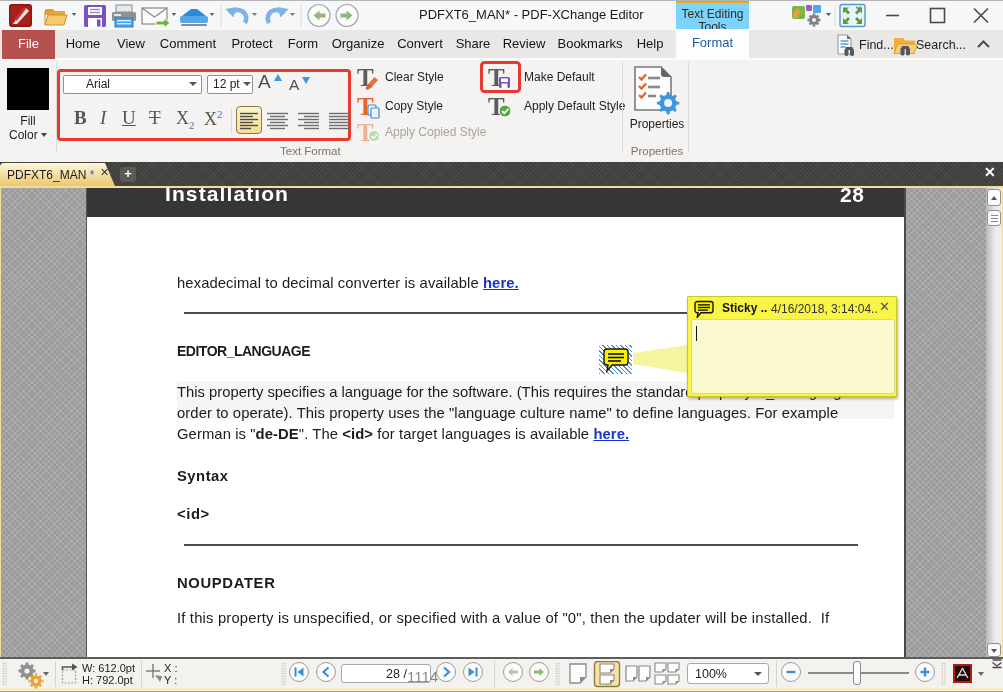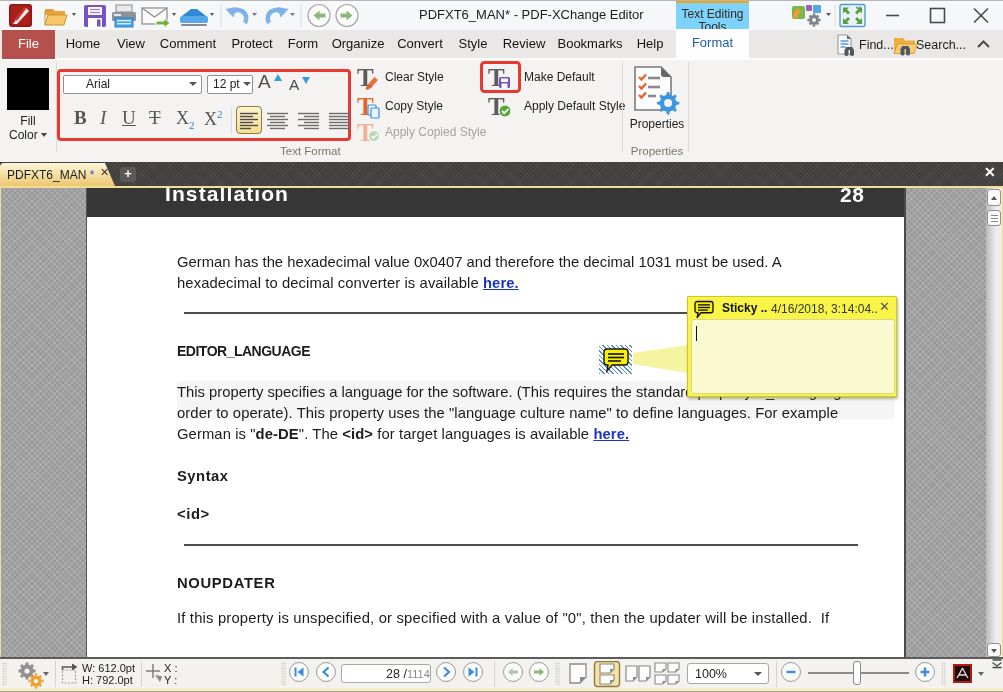--- a/index.html
+++ b/index.html
@@ -163,21 +163,21 @@
 <div id="menubar" class="abs"></div>
 <div id="whitestrip" class="abs"></div>
 <div id="filetab" class="abs">File</div>
 <div class="mtab" style="left:62px;width:42px;">Home</div>
 <div class="mtab" style="left:112px;width:38px;">View</div>
 <div class="mtab" style="left:156px;width:64px;">Comment</div>
 <div class="mtab" style="left:226px;width:52px;">Protect</div>
 <div class="mtab" style="left:284px;width:38px;">Form</div>
 <div class="mtab" style="left:328px;width:60px;">Organize</div>
 <div class="mtab" style="left:394px;width:52px;">Convert</div>
-<div class="mtab" style="left:452px;width:42px;">Style</div>
+<div class="mtab" style="left:452px;width:42px;">Share</div>
 <div class="mtab" style="left:500px;width:48px;">Review</div>
 <div class="mtab" style="left:554px;width:72px;">Bookmarks</div>
 <div class="mtab" style="left:632px;width:36px;">Help</div>
 <div class="mtab" id="formattab" style="left:676px;top:29px;width:73px;height:29px;">Format</div>
 <div id="findsearch" class="abs" style="left:830px;top:30px;width:173px;height:28px;">
  <svg width="173" height="28">
 
   <path d="M8 5 h9 l4 4 v15 h-13 z" fill="#fbfbfb" stroke="#999" stroke-width="1.1"></path>
   <path d="M17 5 l4 4 h-4 z" fill="#667078"></path>
   <g stroke="#4d94d8" stroke-width="1.4">
@@ -343,21 +343,20 @@
 </div>
 <div id="goldline" class="abs"></div>
 
 <div id="docarea" class="abs">
   <div id="page">
     <div id="pghead">
       <div style="position:absolute;left:78px;top:-6px;font-size:21px;font-weight:bold;letter-spacing:1.1px;">Installation</div>
       <div style="position:absolute;left:753px;top:-5px;font-size:21px;font-weight:bold;letter-spacing:0.5px;">28</div>
     </div>
 
-    <div class="doct" id="p1a" style="left:90px;top:66px;">German has the hexadecimal value 0x0407 and therefore the decimal 1031 must be used. A</div>
     <div class="doct" id="p1b" style="left:90px;top:87px;letter-spacing:0.09px;">hexadecimal to decimal converter is available <a class="lnk">here.</a></div>
     <div class="rule" style="left:97px;top:124px;width:674px;"></div>
     <div class="doct" id="h1" style="left:90px;top:155px;font-weight:bold;font-size:14px;letter-spacing:-0.5px;">EDITOR_LANGUAGE</div>
 
     <div class="abs" style="left:90px;top:193px;width:717px;height:38px;background:#f5f5f5;"></div>
     <div class="doct" id="p2a" style="left:90px;top:196px;">This property specifies a language for the software. (This requires the standard property E_VLanguage in</div>
     <div class="doct" id="p2b" style="left:90px;top:217px;letter-spacing:0.08px;">order to operate). This property uses the "language culture name" to define languages. For example</div>
     <div class="doct" id="p2c" style="left:90px;top:238px;letter-spacing:0.09px;">German is "<b>de-DE</b>". The <b>&lt;id&gt;</b> for target languages is available <a class="lnk">here.</a></div>
     <div class="doct" style="left:90px;top:280px;font-weight:bold;letter-spacing:0.5px;">Syntax</div>
     <div class="doct" style="left:90px;top:318px;font-weight:bold;letter-spacing:0.6px;">&lt;id&gt;</div>
@@ -470,21 +469,21 @@
         <rect x="5.5" y="5.5" width="2" height="9"></rect>
         <path d="M14.5 5.5 v9 l-6 -4.5 z"></path>
       </g>
     </svg>
  <div class="circ" style="left:316px;top:3px;"></div>
  <svg class="abs" style="left:316px;top:3px;" width="20" height="20">
       <path d="M12.5 5.5 l-5 4.5 l5 4.5" fill="none" stroke="#3b8de0" stroke-width="2.2"></path>
     </svg>
  <div class="abs" style="left:341px;top:5px;width:90px;height:19px;background:#fff;border:1px solid #a8a8a8;border-radius:3px;box-sizing:border-box;">
    <span style="position:absolute;left:44px;top:2px;font-size:12.5px;color:#222;">28 /</span>
-      <span style="position:absolute;left:65px;top:3px;font-size:11px;color:#888;">1114</span>
+      <span style="position:absolute;left:65px;top:3px;font-size:15px;color:#888;">1114</span>
  </div>
  <div class="circ" style="left:436px;top:3px;"></div>
  <svg class="abs" style="left:436px;top:3px;" width="20" height="20">
       <path d="M8 5.5 l5 4.5 l-5 4.5" fill="none" stroke="#3b8de0" stroke-width="2.2"></path>
     </svg>
  <div class="circ" style="left:463px;top:3px;"></div>
  <svg class="abs" style="left:463px;top:3px;" width="20" height="20">
       <g fill="#3b8de0">
         <rect x="12.5" y="5.5" width="2" height="9"></rect>
         <path d="M5.5 5.5 v9 l6 -4.5 z"></path>

